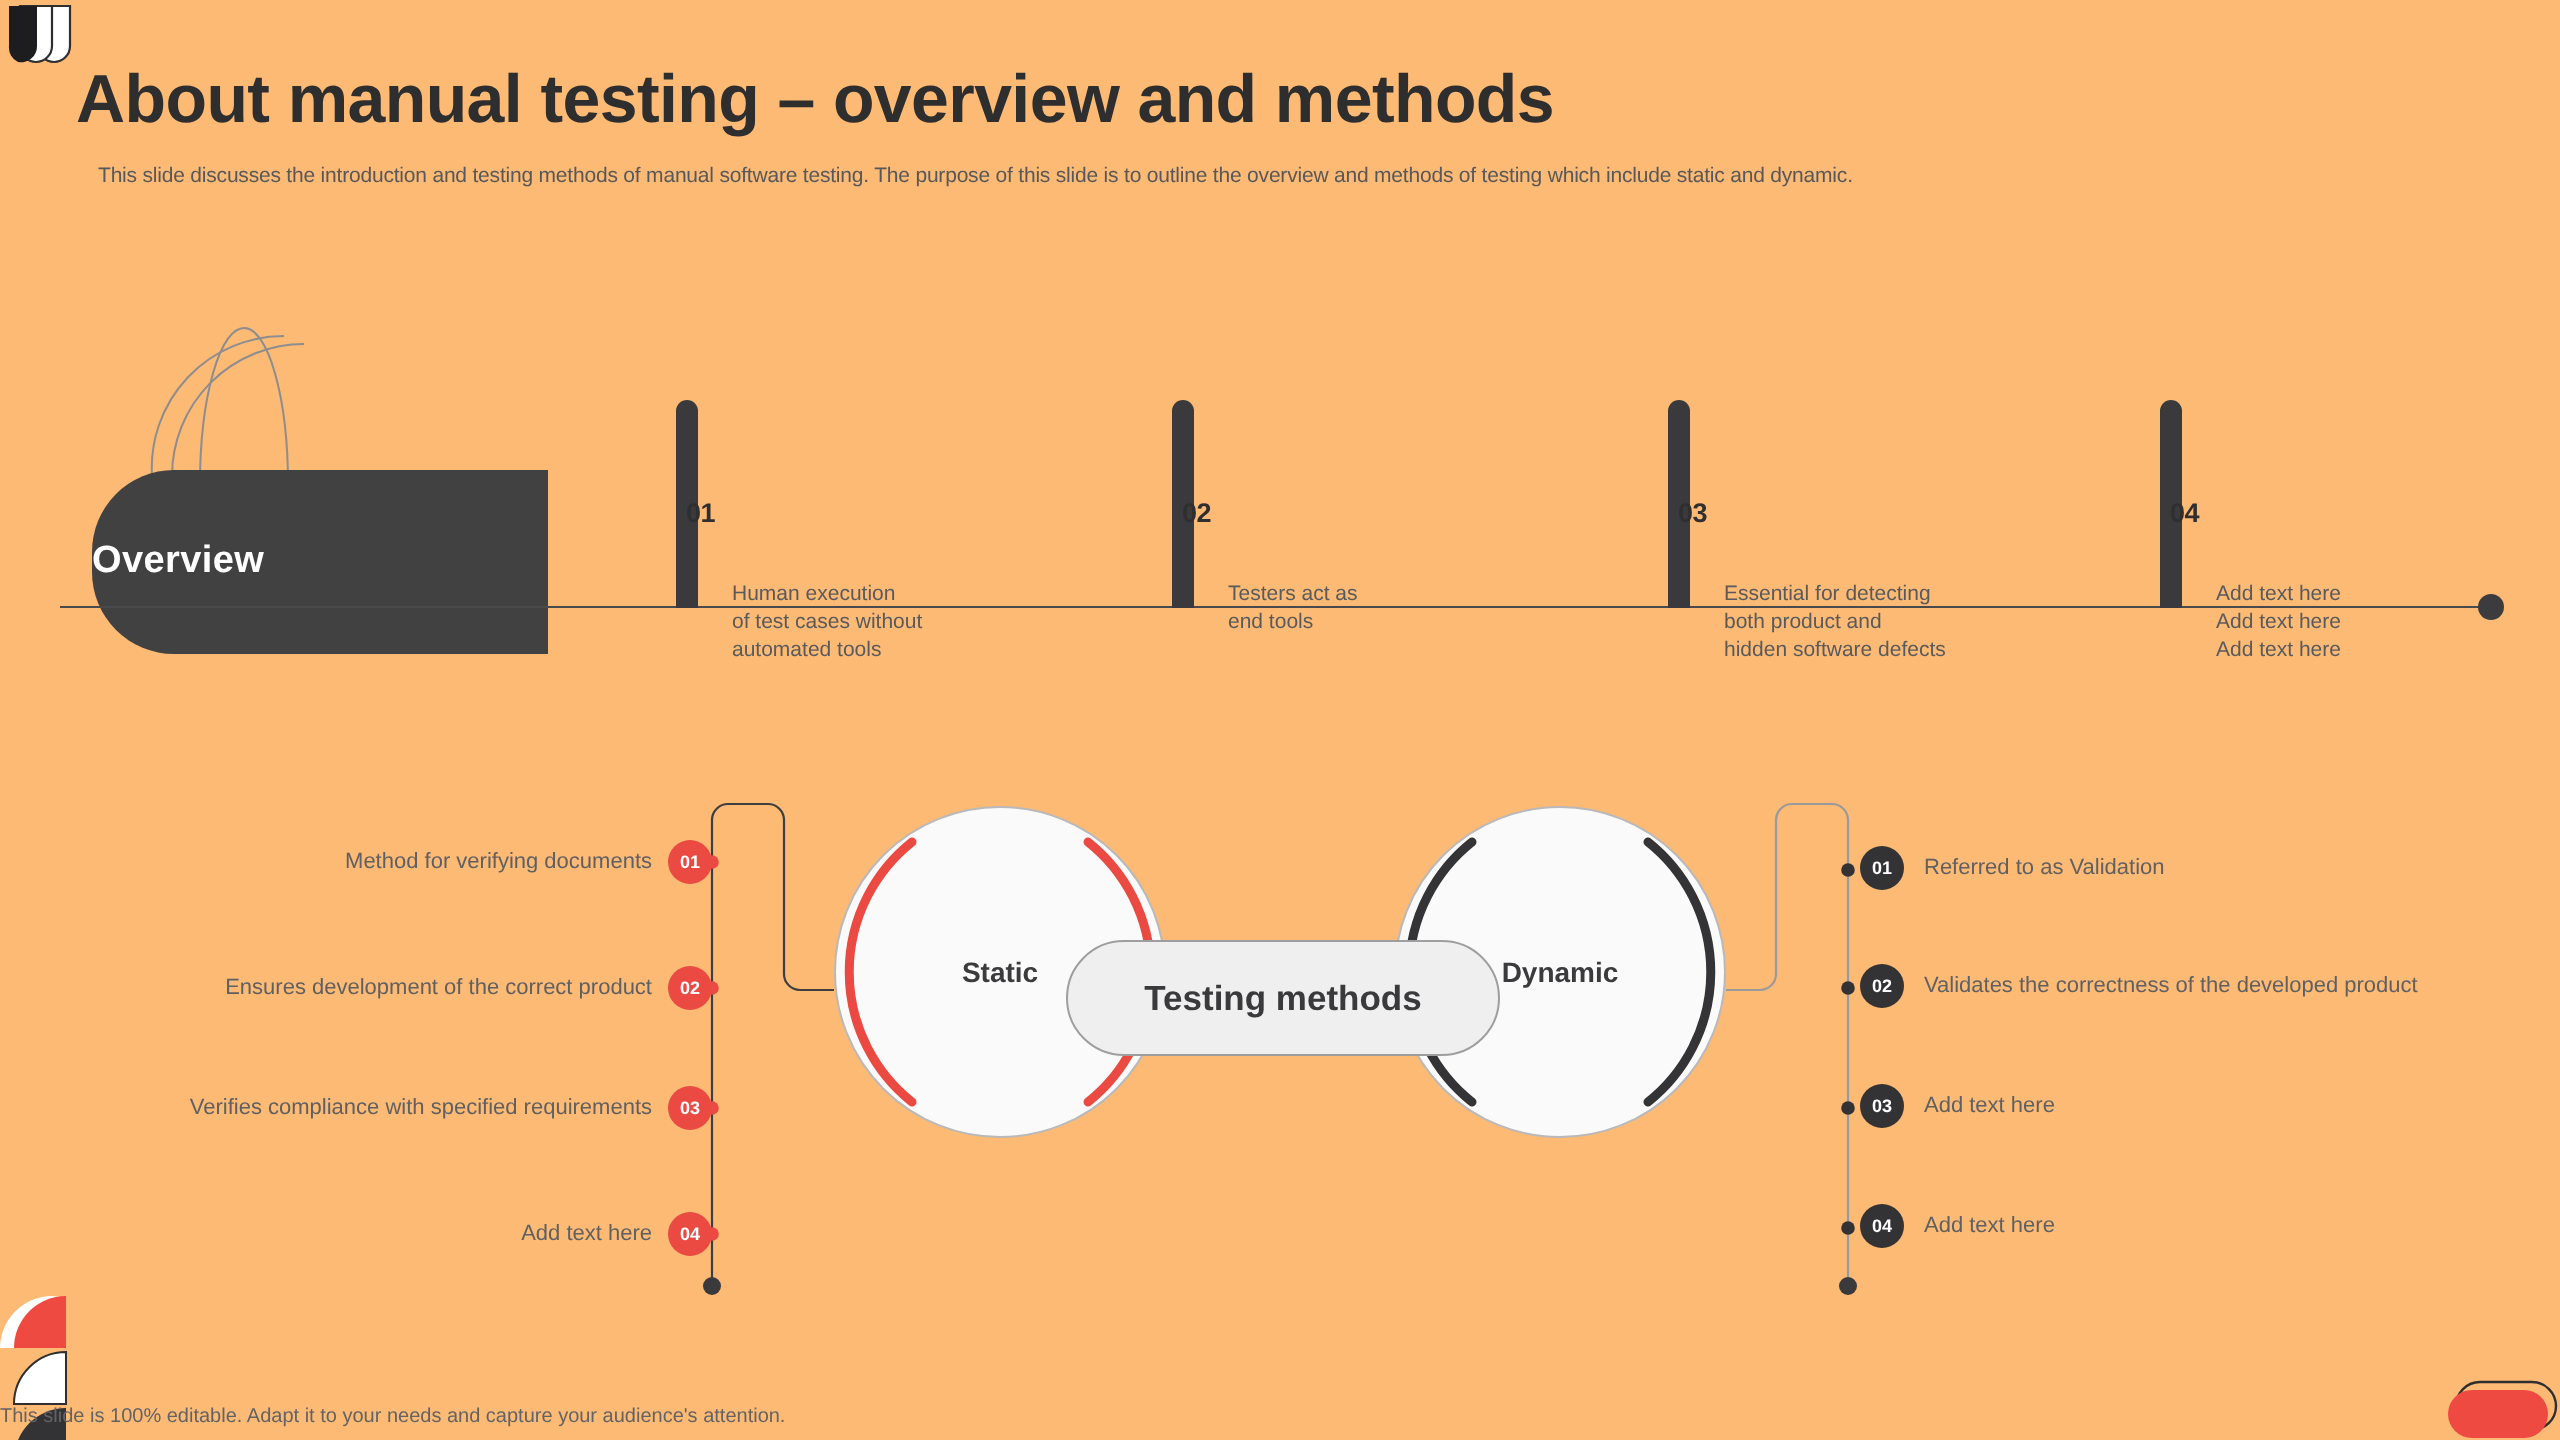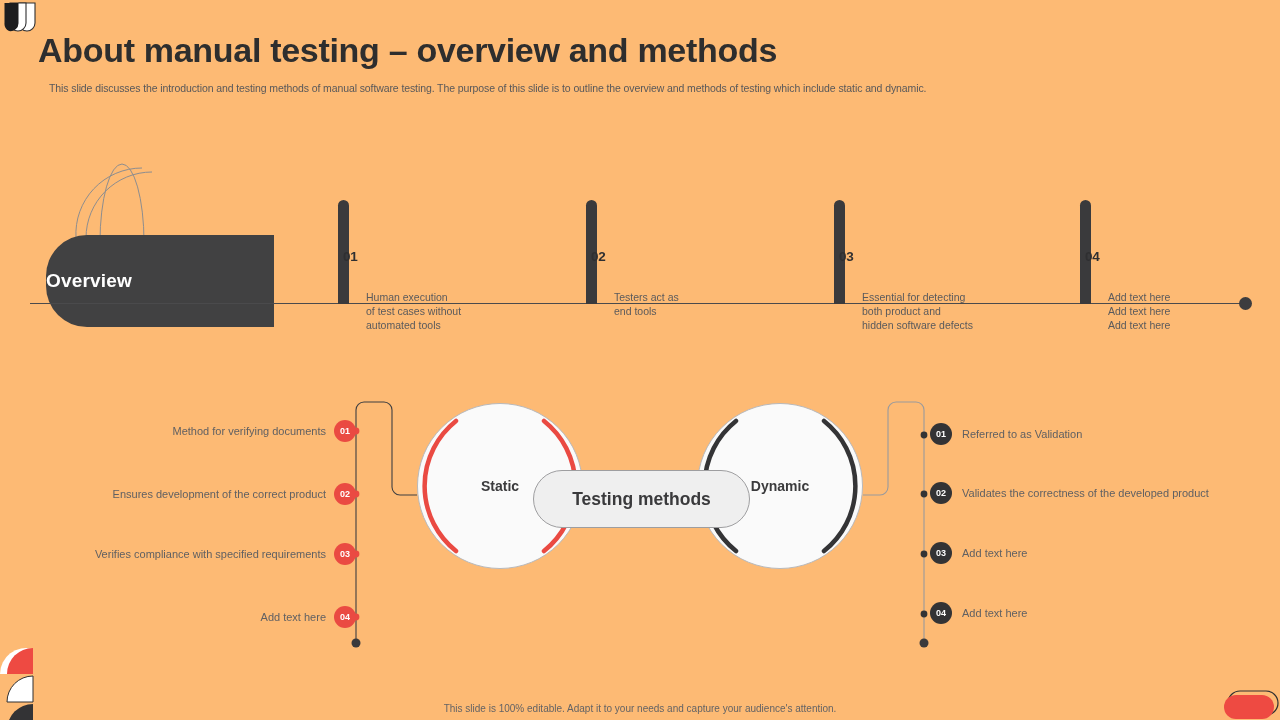--- a/index.html
+++ b/index.html
@@ -106,21 +106,21 @@
   .left-row .side-label { margin-right: 8px; }
   .right-row .side-label { margin-left: 10px; }
 
   .connector { position: absolute; left: 0; top: 0; width: 1280px; height: 290px; }
 
   
   .deco-bl { position: absolute; left: 0; top: 648px; width: 60px; height: 72px; }
   .deco-br { position: absolute; left: 1222px; top: 690px; width: 58px; height: 30px; }
   .footer-note {
     position: absolute; left: 0; top: 703px; width: 1280px;
-    text-align: center; font-size: 10px; color: #636365;
+    font-size: 10px; color: #636365;
   }
 </style>
 </head>
 <body>
 
 <div class="slide">
 
   <svg class="logo" viewBox="0 0 42 38">
     <path d="M23,1 h8 v20 a8,8 0 0 1 -8,8 a8,8 0 0 1 -8,-8 v-20 z" fill="#ffffff" stroke="#2f2f31" stroke-width="1.1"></path>
     <path d="M14,1 h8 v20 a8,8 0 0 1 -8,8 a8,8 0 0 1 -8,-8 v-20 z" fill="#ffffff" stroke="#2f2f31" stroke-width="1.1"></path>

